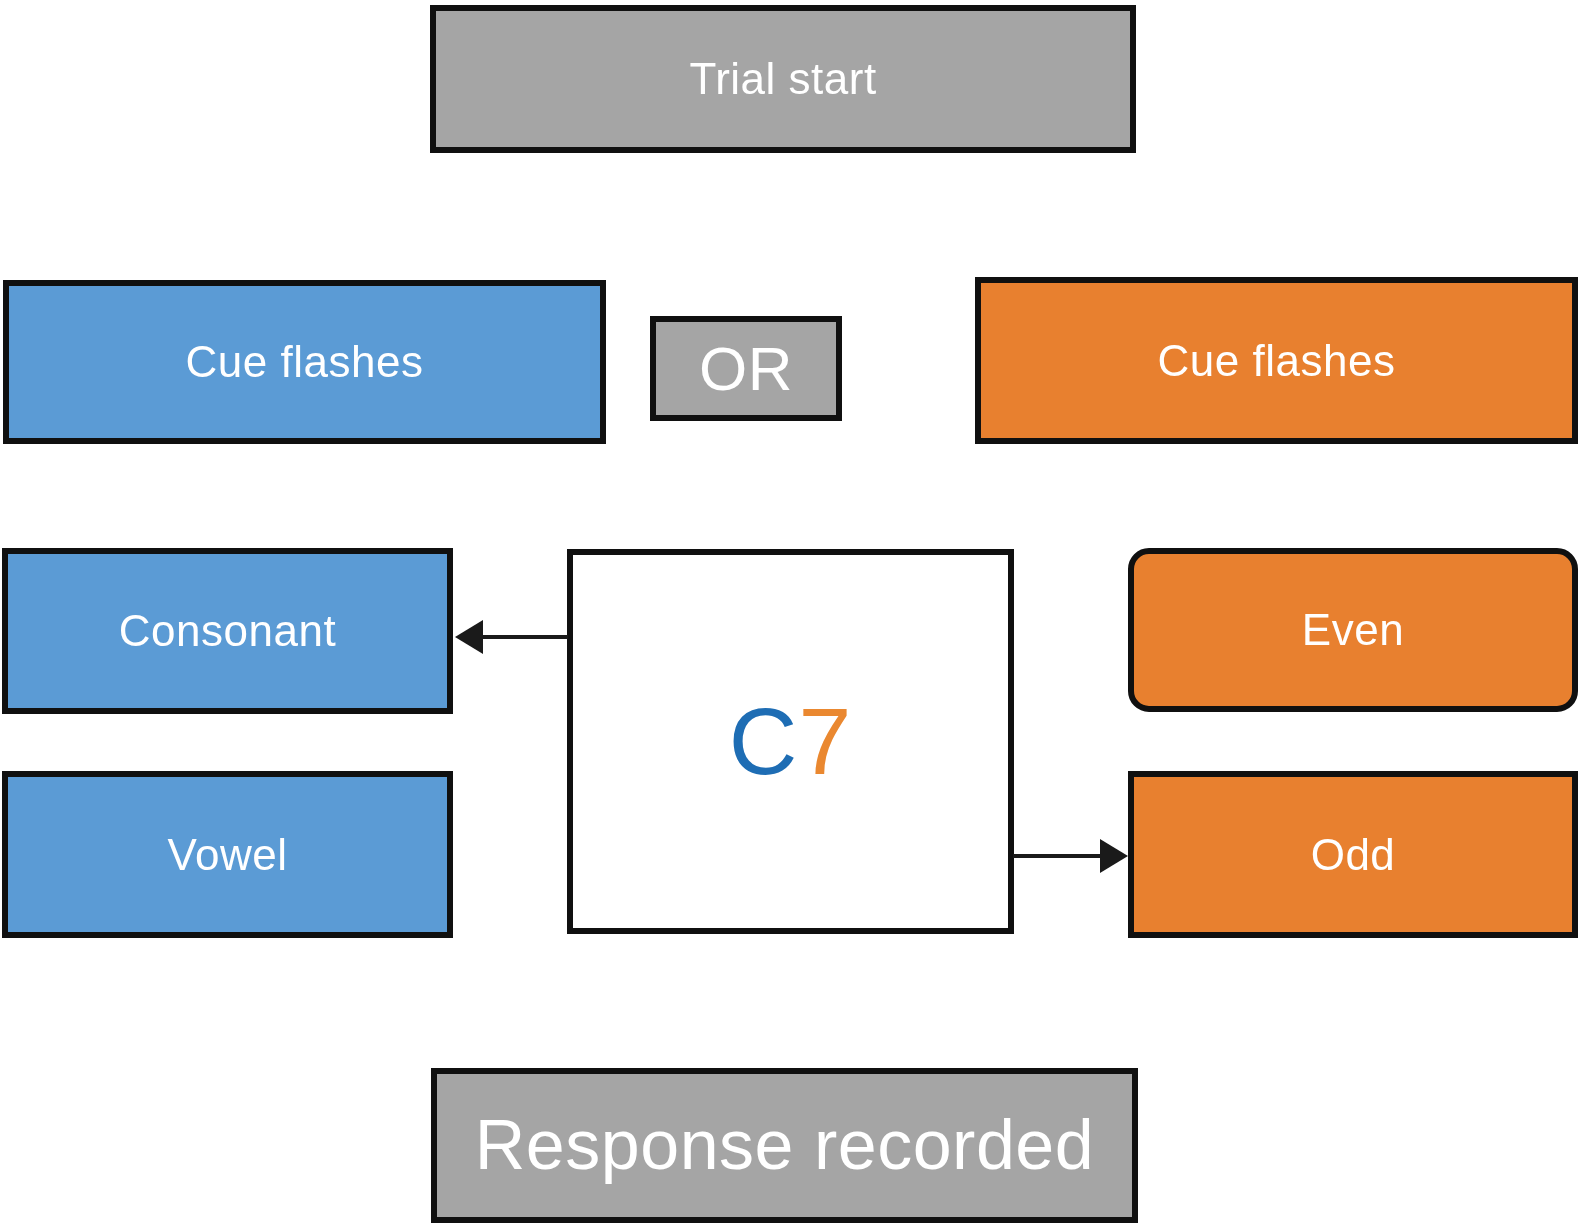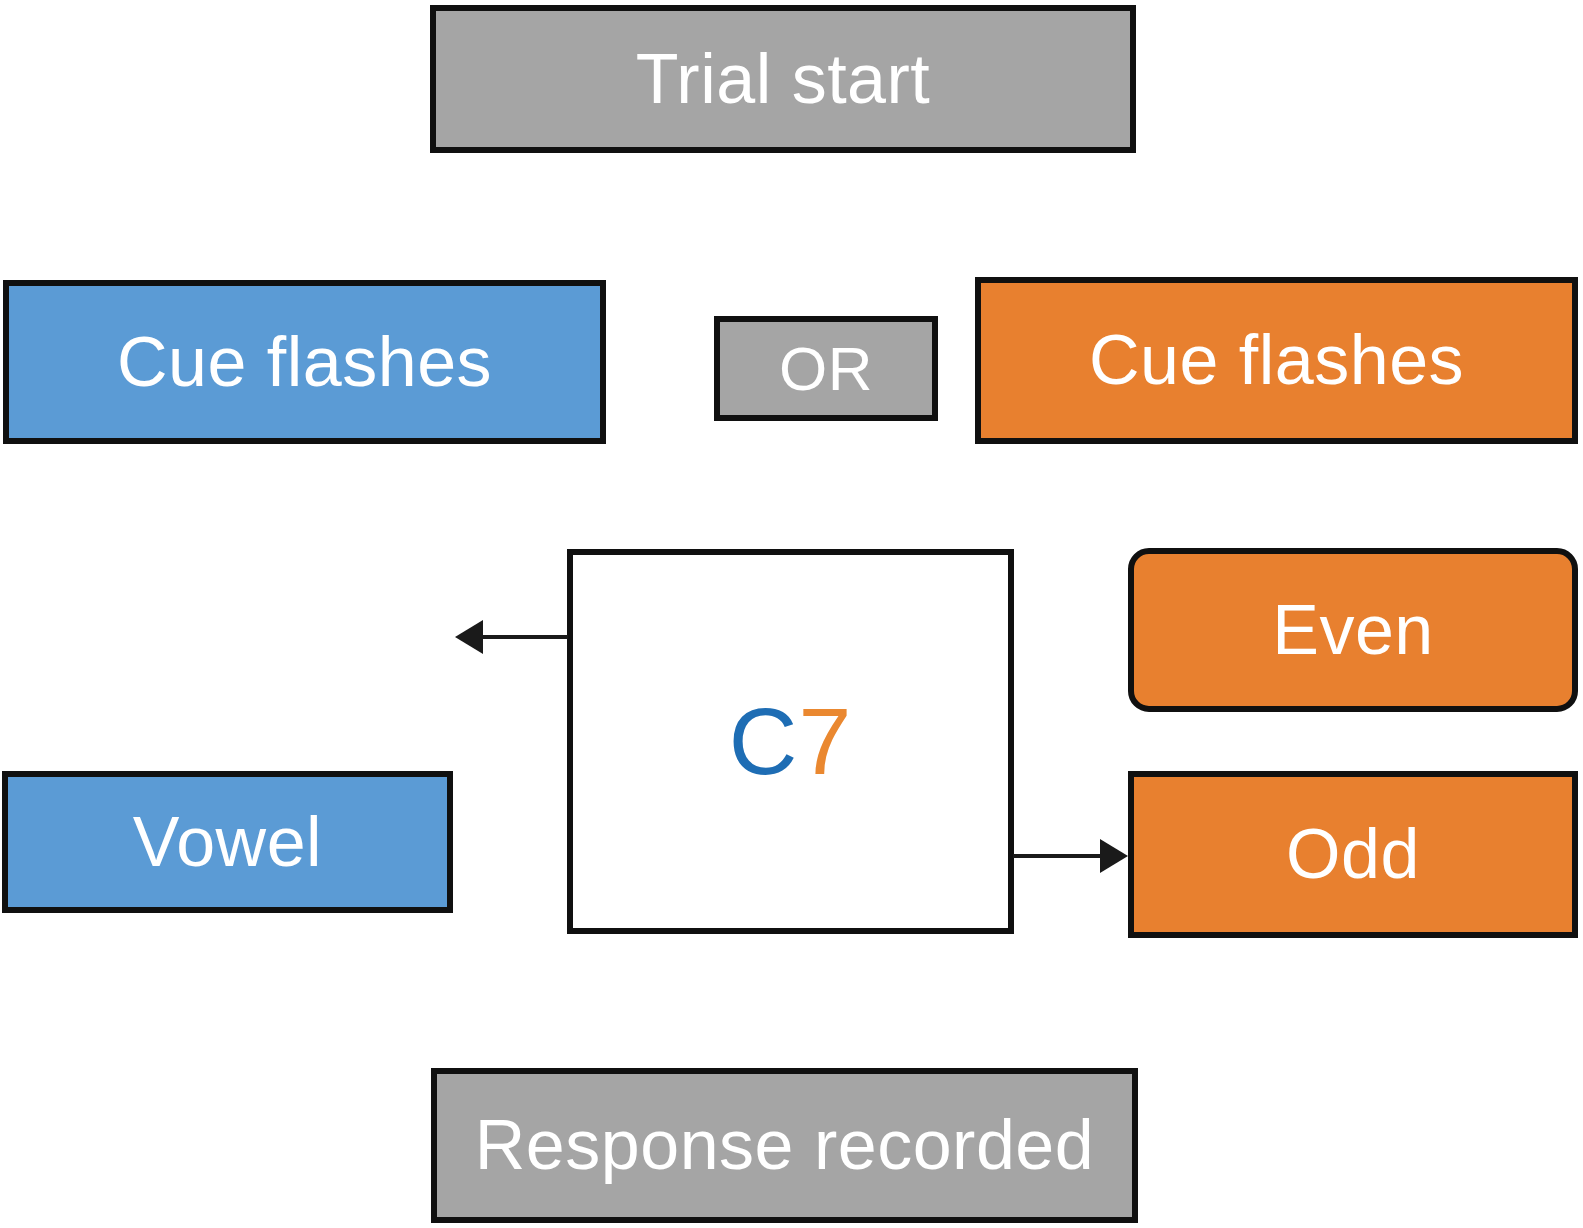--- a/index.html
+++ b/index.html
@@ -22,38 +22,38 @@
   }
   .node{
     position:absolute;
     box-sizing:border-box;
     border:6px solid var(--c-border);
     display:flex;
     flex-direction:column;
     align-items:center;
     justify-content:center;
     color:var(--c-text);
-    font-size:70px;
+    font-size:44px;
     line-height:1.18;
     text-align:center;
     letter-spacing:0.5px;
   }
   .fill-gray{background:var(--c-gray);}
   .fill-blue{background:var(--c-blue);}
   .fill-orange{background:var(--c-orange);}
   .fill-white{background:#ffffff;align-items:center;}
 
   #trial-start   {left:430px; top:5px;    width:706px; height:148px;}
   #cue-letter    {left:3px;   top:280px;  width:603px; height:164px;}
-  #or-box        {left:714px; top:316px;  width:224px; height:105px; font-size:62px;}
+  #or-box        {left:650px; top:316px;  width:192px; height:105px; font-size:62px;}
   #cue-number    {left:975px; top:277px;  width:603px; height:167px;}
   #consonant     {left:2px;   top:548px;  width:451px; height:166px;}
   #stimulus      {left:567px; top:549px;  width:447px; height:385px;}
   #even          {left:1128px;top:548px;  width:450px; height:164px;border-radius:21px;}
-  #vowel         {left:2px;   top:771px;  width:451px; height:142px;}
+  #vowel         {left:2px;   top:771px;  width:451px; height:167px;}
   #odd           {left:1128px;top:771px;  width:450px; height:167px;}
   #response      {left:431px; top:1068px; width:707px; height:155px; font-size:70px;}
 
   #stimulus{font-size:95px; letter-spacing:1px;}
   .stim-letter{color:var(--c-stim-letter);}
   .stim-digit{color:var(--c-stim-digit);}
 
   .arrow-line{
     position:absolute;
     height:4px;
@@ -84,20 +84,23 @@
   </div>
 
   <div class="node fill-gray" id="or-box">
     <span>OR</span>
   </div>
 
   <div class="node fill-orange" id="cue-number">
     <span>Cue flashes</span>
   </div>
 
+  <div class="node fill-blue" id="consonant">
+    <span>Consonant</span>
+  </div>
 
   <div class="node fill-white" id="stimulus">
     <span>
       <span class="stim-letter">C</span><span class="stim-digit">7</span>
     </span>
   </div>
 
   <div class="node fill-orange" id="even">
     <span>Even</span>
   </div>

